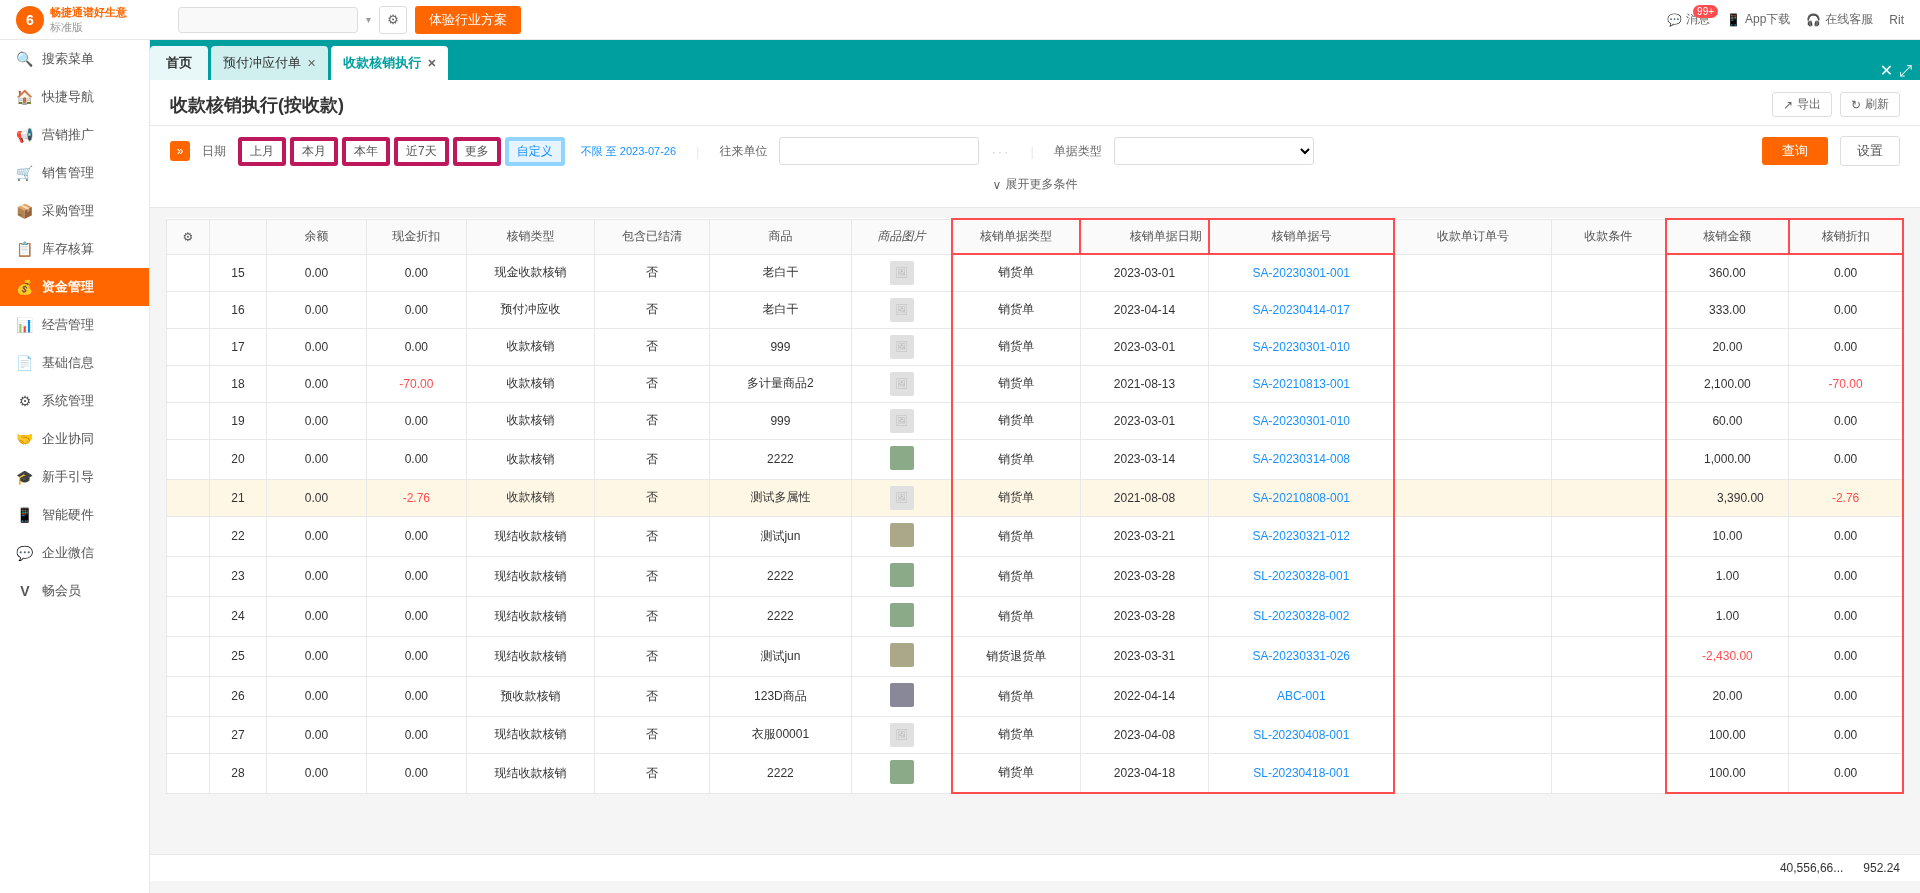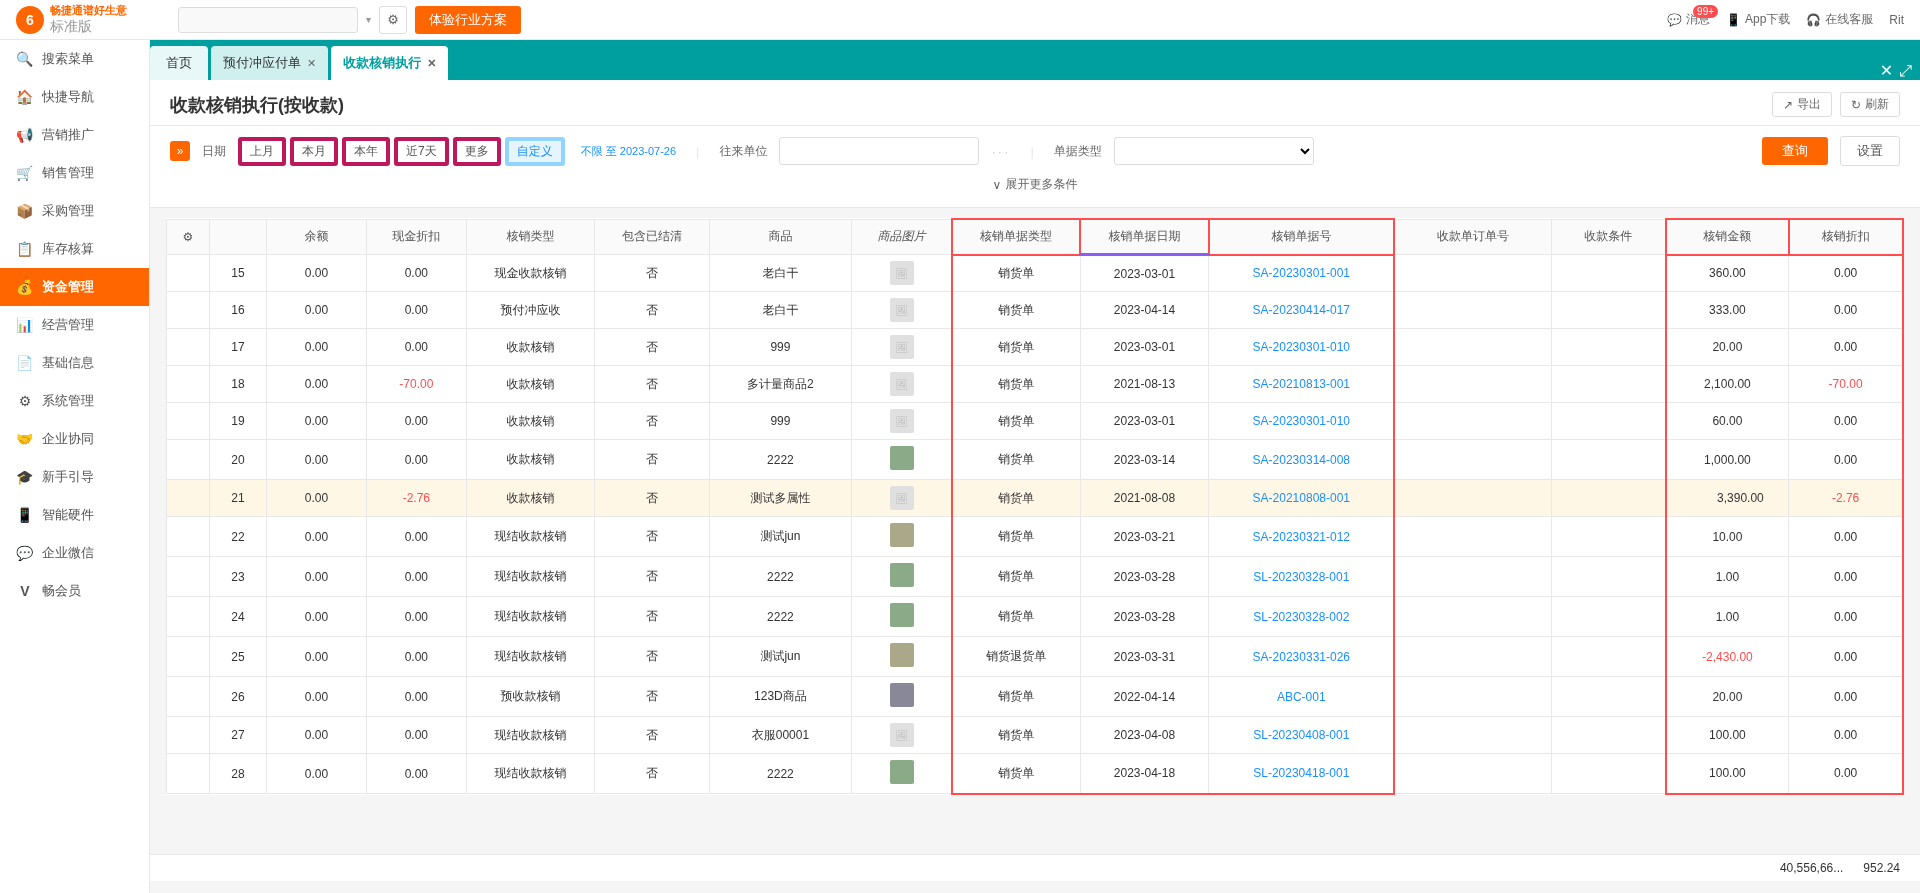--- a/index.html
+++ b/index.html
@@ -67,21 +67,21 @@
     ::-webkit-scrollbar-thumb { background: #ccc; border-radius: 3px; }
   </style>
 </head>
 <body>
 
 <div class="top-bar">
   <div class="logo-area">
     <div class="logo-icon">6</div>
     <div>
       <div style="font-size:11px;color:#ff6600;font-weight:bold;">畅捷通谱好生意</div>
-      <div style="font-size:14px;color:#999;">标准版</div>
+      <div style="font-size:11px;color:#999;">标准版</div>
     </div>
   </div>
 
   <div class="top-center">
     <input class="breadcrumb-input" type="text" style="">
     <span class="chevron-icon">▾</span>
     <div class="gear-btn">⚙</div>
     <button class="solution-btn">体验行业方案</button>
   </div>
 
@@ -166,21 +166,21 @@
     </div>
     <div class="sidebar-item">
       <span class="sidebar-icon" style="font-weight:bold;color:#555;">V</span>
       <span>畅会员</span>
     </div>
   </div>
 
   <div class="content-area">
 
     <div style="background:#009f9f;display:flex;align-items:flex-end;padding:0 0 0 0;height:40px;flex-shrink:0;">
-      <div style="height:34px;padding:12px 16px;display:flex;align-items:center;background:#e8f8f8;border-radius:4px 4px 0 0;color:#333;font-size:13px;cursor:pointer;">
+      <div style="height:34px;padding:12px 16px;display:flex;align-items:center;background:#e8f8f8;border-radius:4px 4px 0 0;color:#333;font-size:13px;cursor:pointer;font-weight:bold;">
         <span>首页</span>
       </div>
       <div style="height:34px;padding:0 12px;display:flex;align-items:center;gap:6px;background:#d0f0f0;border-radius:4px 4px 0 0;color:#333;font-size:13px;cursor:pointer;margin-left:3px;">
         <span>预付冲应付单</span>
         <span style="color:#666;font-size:11px;cursor:pointer;">✕</span>
       </div>
       <div style="height:34px;padding:0 12px;display:flex;align-items:center;gap:6px;background:#fff;border-radius:4px 4px 0 0;color:#009f9f;font-size:13px;cursor:pointer;margin-left:3px;font-weight:bold;">
         <span>收款核销执行</span>
         <span style="color:#666;font-size:11px;cursor:pointer;">✕</span>
       </div>
@@ -254,21 +254,21 @@
               <span>⚙</span>
             </th>
             <th style="width:40px;"></th>
             <th style="width:70px;">余额</th>
             <th style="width:70px;">现金折扣</th>
             <th style="width:90px;">核销类型</th>
             <th style="width:80px;">包含已结清</th>
             <th style="width:100px;">商品</th>
             <th style="width:70px;font-style:italic;">商品图片</th>
             <th style="width:90px;border:2px solid #ff4d4f;border-bottom:1px solid #e8e8e8;">核销单据类型</th>
-            <th style="width:90px;border:2px solid #ff4d4f;border-left:none;border-bottom:3px solid #8b5cf6;">核销单据日期</th>
+            <th style="width:90px;border:2px solid #ff4d4f;border-left:none;border-bottom:1px solid #8b5cf6;text-align:right;">核销单据日期</th>
             <th style="width:130px;border:2px solid #ff4d4f;border-left:none;border-bottom:1px solid #e8e8e8;">核销单据号</th>
             <th style="width:110px;">收款单订单号</th>
             <th style="width:80px;">收款条件</th>
             <th style="width:80px;border:2px solid #ff4d4f;border-bottom:1px solid #e8e8e8;">核销金额</th>
             <th style="width:80px;border:2px solid #ff4d4f;border-left:none;border-bottom:1px solid #e8e8e8;">核销折扣</th>
           </tr>
         </thead>
         <tbody id="table-body">
         <tr>
       <td></td>

